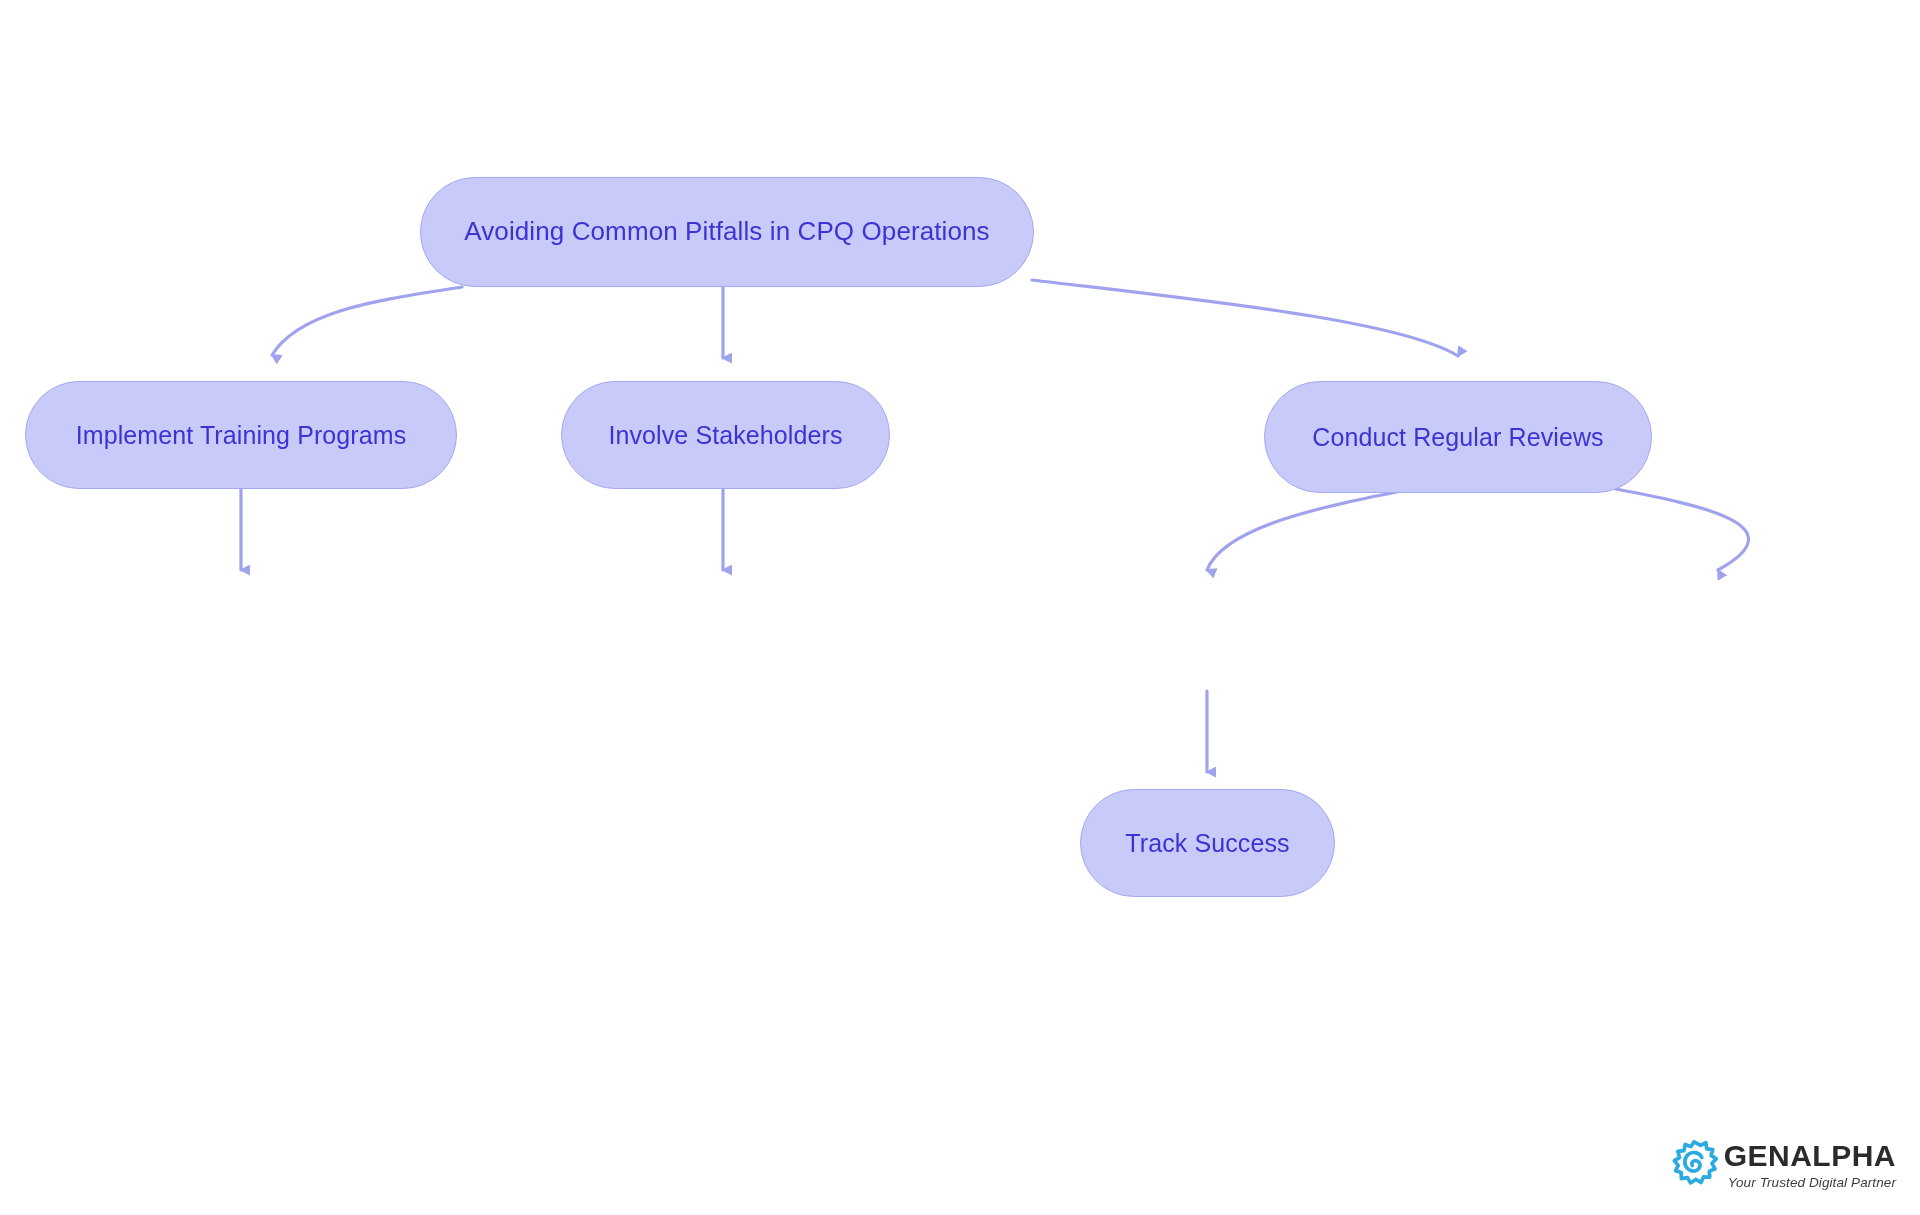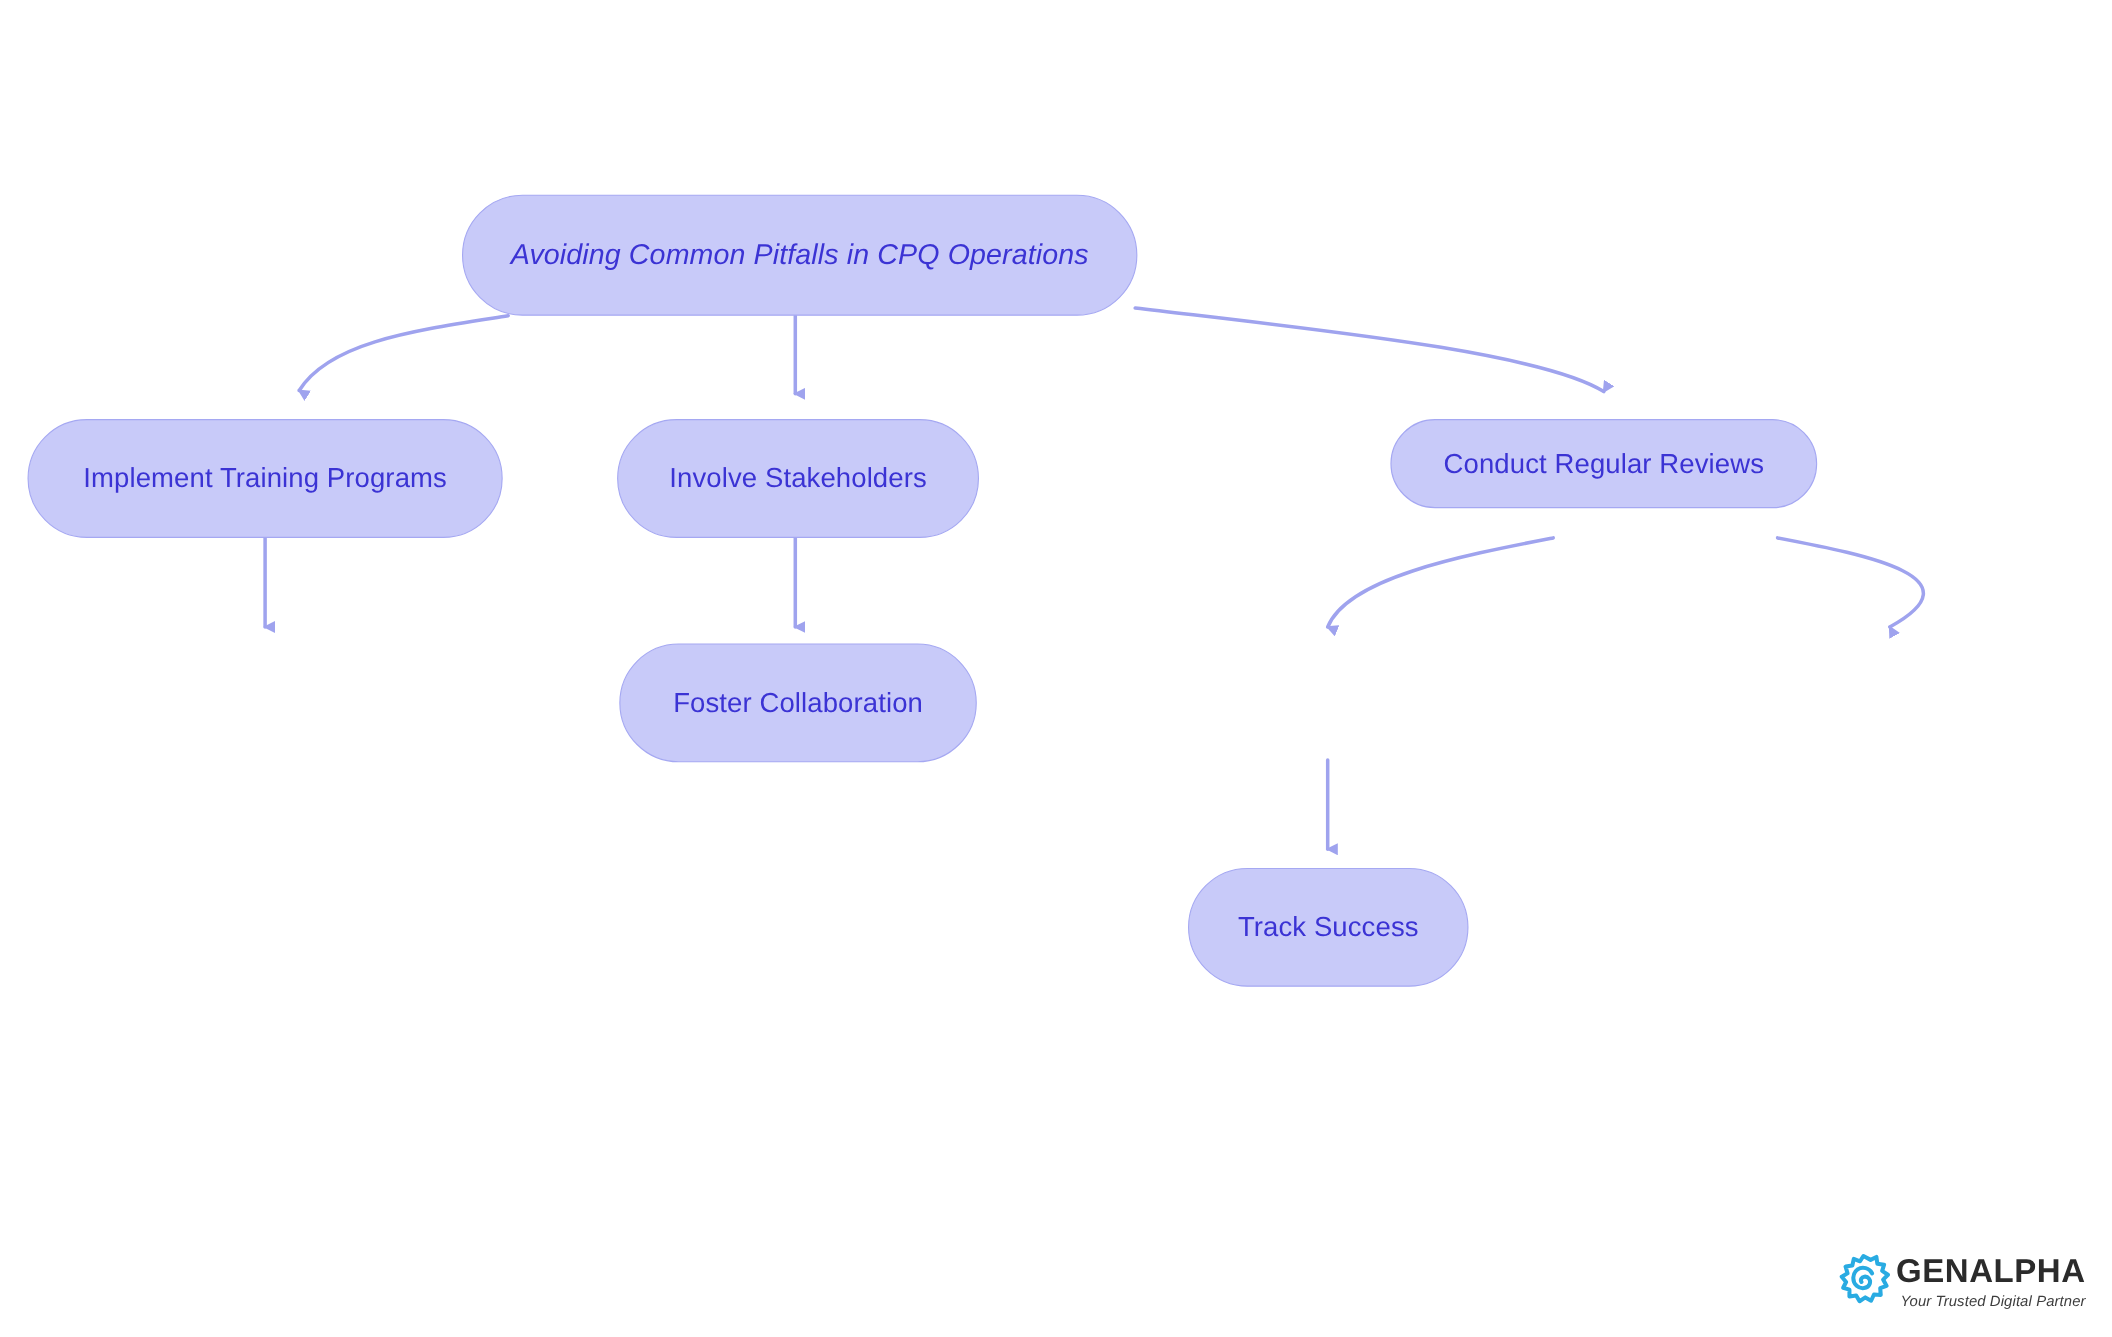--- a/index.html
+++ b/index.html
@@ -119,40 +119,37 @@
       <path d="M 723 489 L 723 570" marker-end="url(#arrow-dn)"></path>
 
       <path d="M 1412 489 C 1330 505, 1225 525, 1207 570" marker-end="url(#arrow-dn)"></path>
 
       <path d="M 1616 489 C 1700 505, 1800 525, 1718 570" marker-end="url(#arrow-dn)"></path>
 
       <path d="M 1207 691 L 1207 772" marker-end="url(#arrow-dn)"></path>
     </g>
   </svg>
 
-  <div class="node" id="node-root" style="left:420px; top:177px; width:614px; height:110px; font-size:26px;font-style:italic;">
+  <div class="node" id="node-root" style="left:420px; top:177px; width:614px; height:110px; font-size:26px;">
     <span class="node-label">Avoiding Common Pitfalls in CPQ Operations</span>
   </div>
 
   <div class="node" id="node-stakeholders" style="left:561px; top:381px; width:329px; height:108px;">
     <span class="node-label">Involve Stakeholders</span>
   </div>
 
   <div class="node" id="node-training" style="left:25px; top:381px; width:432px; height:108px;">
     <span class="node-label">Implement Training Programs</span>
   </div>
 
-  <div class="node" id="node-reviews" style="left:1264px; top:381px; width:388px; height:81px;align-items:center;">
+  <div class="node" id="node-reviews" style="left:1264px; top:381px; width:388px; height:112px;align-items:center;">
     <span class="node-label">Conduct Regular Reviews</span>
   </div>
 
 
-  <div class="node" id="node-foster" style="left:563px; top:585px; width:325px; height:108px;">
-    <span class="node-label">Foster Collaboration</span>
-  </div>
 
 
 
   <div class="node" id="node-track" style="left:1080px; top:789px; width:255px; height:108px;">
     <span class="node-label">Track Success</span>
   </div>
 
   <div id="logo">
     <svg id="logo-mark" viewBox="0 0 64 64">
       <g fill="none" stroke="#29ABE2" stroke-width="4.2" stroke-linejoin="round" stroke-linecap="round">

